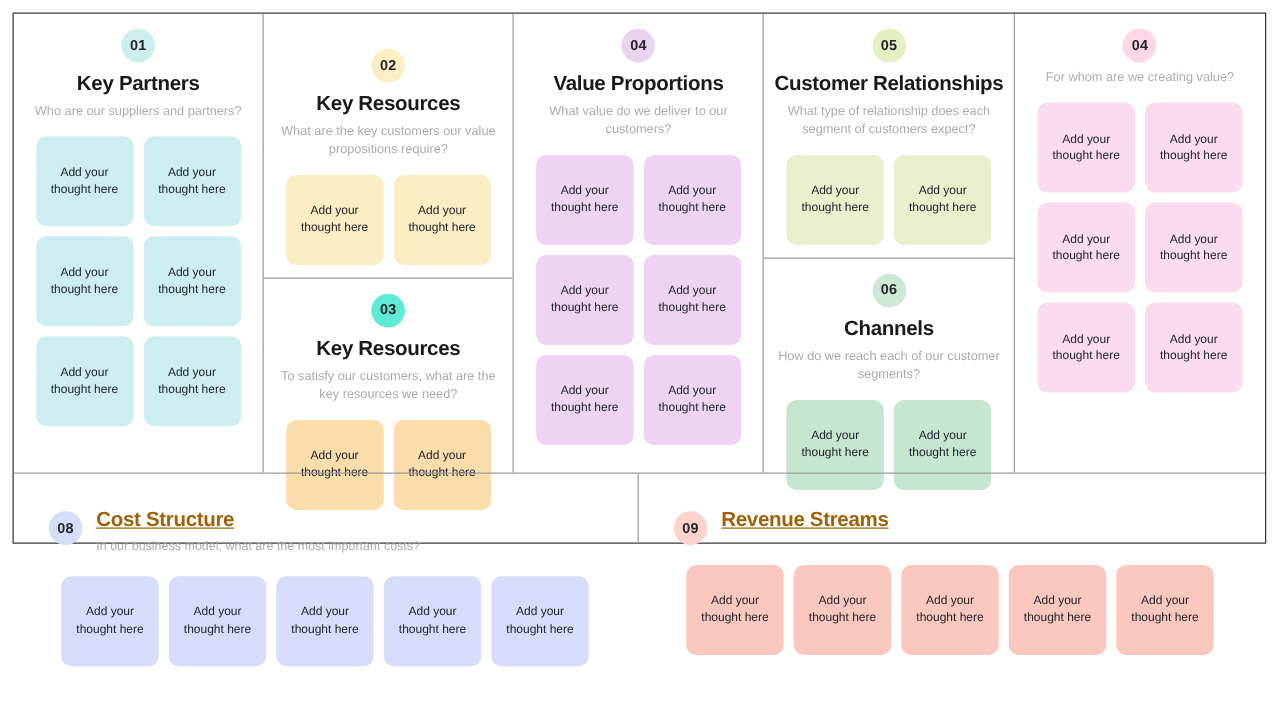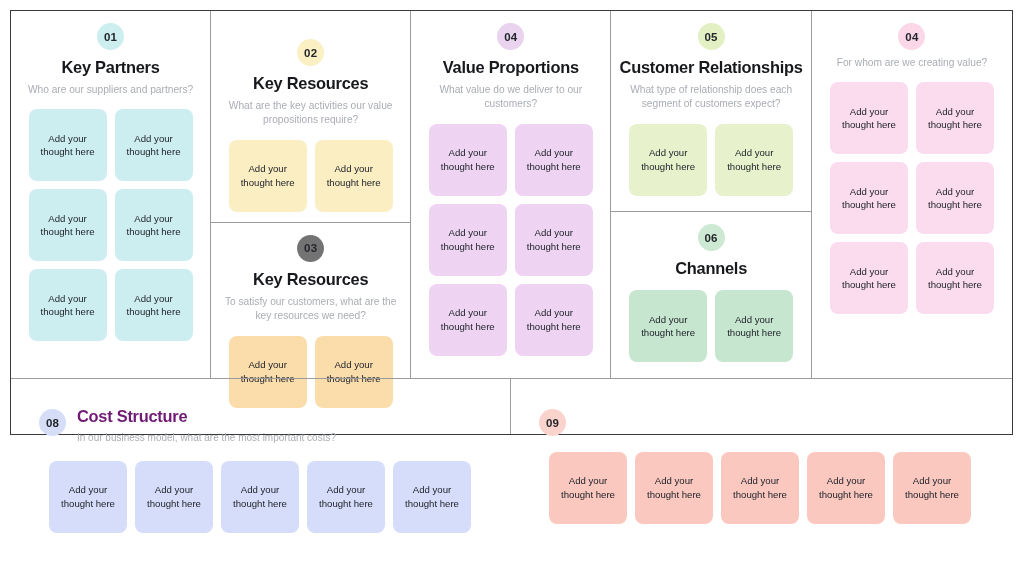--- a/index.html
+++ b/index.html
@@ -132,23 +132,24 @@
   .bhead {
     display: flex;
     align-items: flex-start;
     gap: 11px;
   }
   .bhead .badge { margin-top: 2px; }
   .bhead-text { display: flex; flex-direction: column; }
   .bhead-title {
     font-size: 16.4px;
     font-weight: 700;
-    color: #701a75;
+    color: #a16207;
     letter-spacing: -0.25px;
     line-height: 1.1;
+    text-decoration: underline;
   }
   .bhead-sub {
     margin-top: 6px;
     font-size: 10px;
     color: #a9adb3;
     line-height: 1.4;
   }
   .bcards {
     margin-top: 16px;
     display: flex;
@@ -176,28 +177,28 @@
             <div class="card" style="background: rgb(205, 238, 240);">Add your thought here</div>
             <div class="card" style="background: rgb(205, 238, 240);">Add your thought here</div>
           </div>
       </div>
     </div>
 
     <div class="col col-w">
       <div class="block">
         <div class="badge" style="background: rgb(251, 240, 196); margin-top: 16px;">02</div>
         <div class="blk-title">Key Resources</div>
-        <div class="blk-sub">What are the key activities our value propositions require?</div>
+        <div class="blk-sub">What are the key customers our value propositions require?</div>
         <div class="cards">
             <div class="card" style="background: rgb(251, 238, 194);">Add your thought here</div>
             <div class="card" style="background: rgb(251, 238, 194);">Add your thought here</div>
           </div>
       </div>
       <div class="block split-bottom">
-        <div class="badge" style="background: #737373;">03</div>
+        <div class="badge" style="background: #5eead4;">03</div>
         <div class="blk-title">Key Resources</div>
         <div class="blk-sub">To satisfy our customers, what are the key resources we need?</div>
         <div class="cards">
             <div class="card" style="background: rgb(251, 221, 172);">Add your thought here</div>
             <div class="card" style="background: rgb(251, 221, 172);">Add your thought here</div>
           </div>
       </div>
     </div>
 
     <div class="col col-w">
@@ -222,20 +223,21 @@
         <div class="blk-title">Customer Relationships</div>
         <div class="blk-sub">What type of relationship does each segment of customers expect?</div>
         <div class="cards">
             <div class="card" style="background: rgb(231, 242, 205);">Add your thought here</div>
             <div class="card" style="background: rgb(231, 242, 205);">Add your thought here</div>
           </div>
       </div>
       <div class="block split-bottom">
         <div class="badge" style="background: rgb(205, 232, 211);">06</div>
         <div class="blk-title">Channels</div>
+        <div class="blk-sub">How do we reach each of our customer segments?</div>
         <div class="cards">
             <div class="card" style="background: rgb(199, 230, 208);">Add your thought here</div>
             <div class="card" style="background: rgb(199, 230, 208);">Add your thought here</div>
           </div>
       </div>
     </div>
 
     <div class="col col-w last">
       <div class="block">
         <div class="badge" style="background: rgb(251, 215, 232);">04</div>
@@ -269,20 +271,21 @@
           <div class="card" style="background: rgb(214, 221, 251);">Add your thought here</div>
           <div class="card" style="background: rgb(214, 221, 251);">Add your thought here</div>
           <div class="card" style="background: rgb(214, 221, 251);">Add your thought here</div>
         </div>
     </div>
 
     <div class="bottom-sec right">
       <div class="bhead">
         <div class="badge" style="background: rgb(251, 211, 205);">09</div>
         <div class="bhead-text">
+          <div class="bhead-title">Revenue Streams</div>
         </div>
       </div>
       <div class="bcards">
           <div class="card" style="background: rgb(251, 200, 191);">Add your thought here</div>
           <div class="card" style="background: rgb(251, 200, 191);">Add your thought here</div>
           <div class="card" style="background: rgb(251, 200, 191);">Add your thought here</div>
           <div class="card" style="background: rgb(251, 200, 191);">Add your thought here</div>
           <div class="card" style="background: rgb(251, 200, 191);">Add your thought here</div>
         </div>
     </div>

